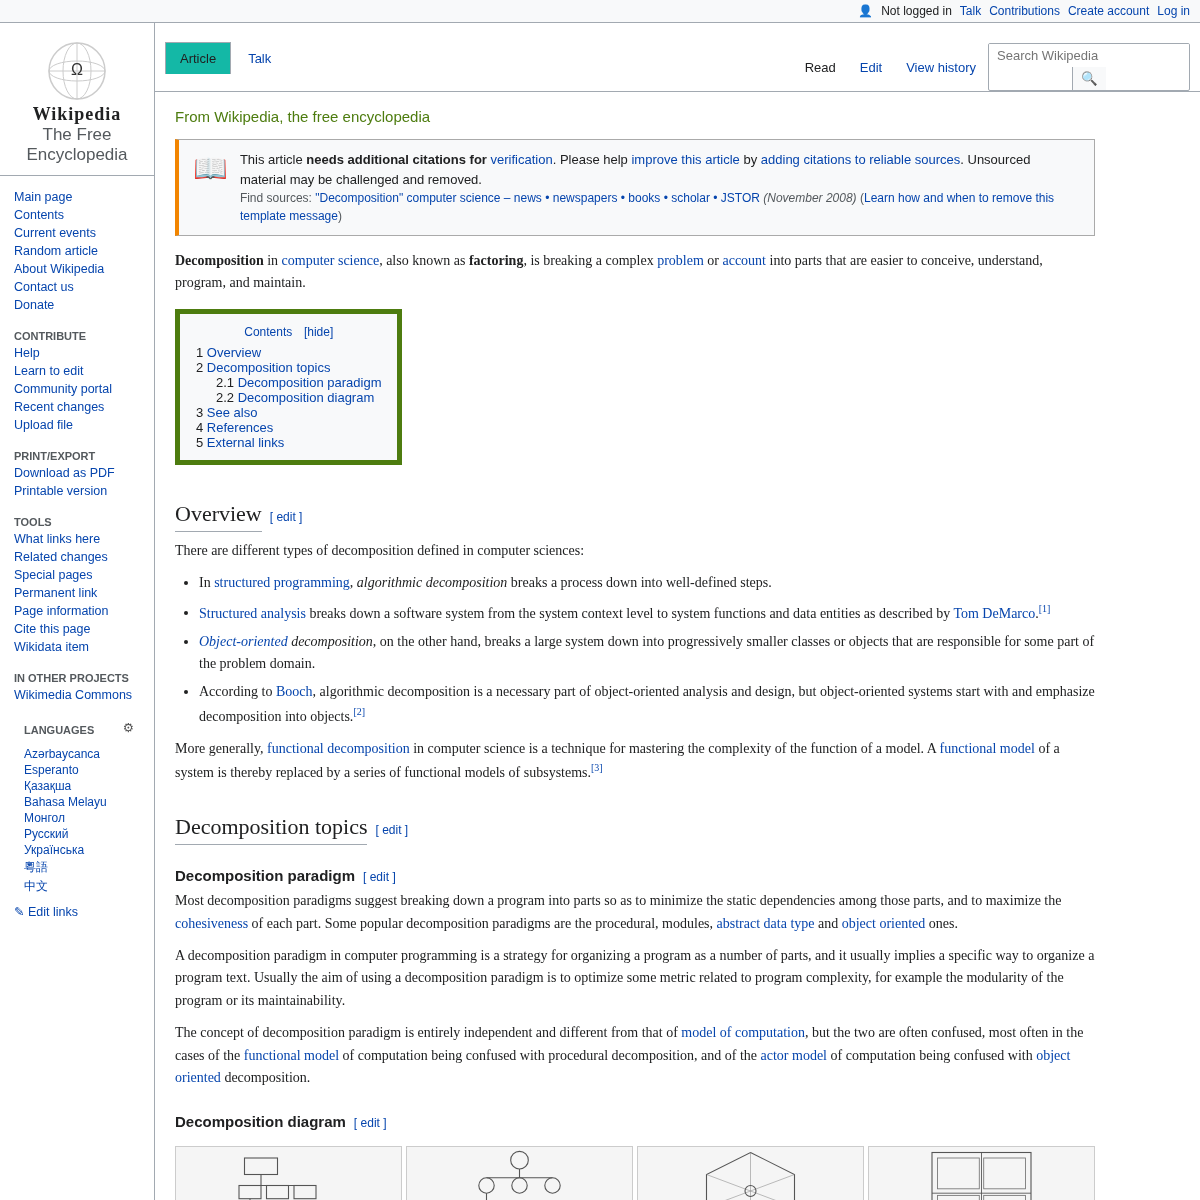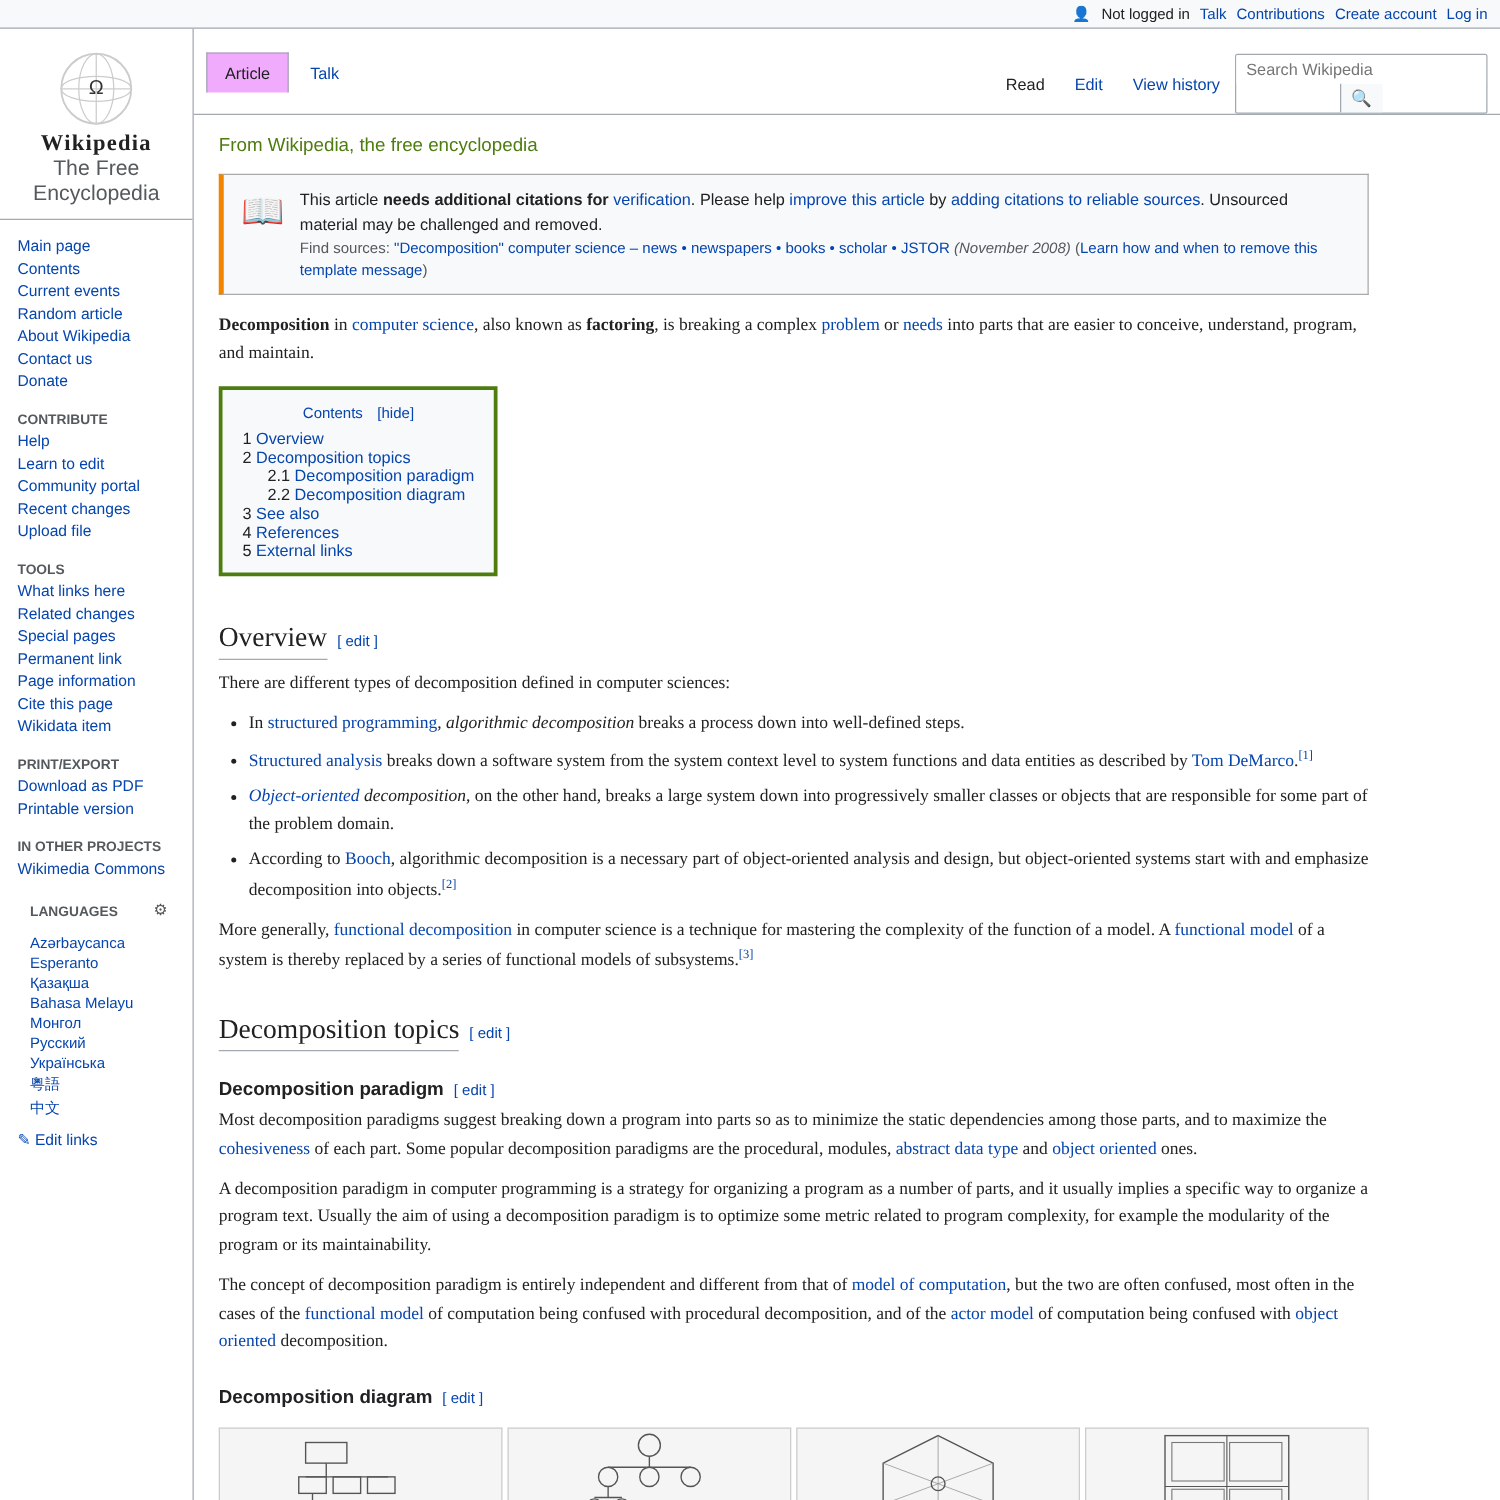--- a/index.html
+++ b/index.html
@@ -15,38 +15,38 @@
     .sidebar-section { padding: 4px 10px; }
     .sidebar-section-title { font-weight: bold; color: #54595d; font-size: 11px; text-transform: uppercase; margin: 8px 0 2px; padding-left: 4px; }
     .sidebar-item { padding: 2px 4px; }
     .sidebar-item a { color: #0645ad; }
     .lang-settings { display: flex; justify-content: space-between; align-items: center; padding: 4px 10px; }
     .lang-settings .gear { cursor: pointer; color: #555; }
     .content-area { flex: 1; padding: 0; }
     .tab-bar { display: flex; align-items: center; border-bottom: 1px solid #a2a9b1; padding: 0 10px; font-family: sans-serif; font-size: 13px; }
     .tab-bar .tabs { display: flex; gap: 0; }
     .tab { padding: 8px 14px; cursor: pointer; color: #0645ad; border: 1px solid transparent; border-bottom: none; margin-right: 2px; position: relative; top: 1px; }
-    .tab.active { background: #f0abfc; border-color: #a2a9b1; border-bottom-color: #fff; color: #202122; font-weight: normal; }
+    .tab.active { background: #14b8a6; border-color: #a2a9b1; border-bottom-color: #fff; color: #202122; font-weight: normal; }
     .tab-spacer { flex: 1; }
     .tab-actions { display: flex; gap: 0; align-items: center; margin-top: 20px; }
     .tab-action { padding: 8px 12px; color: #0645ad; cursor: pointer; font-size: 13px; }
     .tab-action.active { color: #202122; }
     .search-box { display: flex; align-items: center; border: 1px solid #a2a9b1; border-radius: 2px; overflow: hidden; flex-direction: column; }
     .search-box input { border: none; outline: none; padding: 4px 8px; font-size: 13px; width: 200px; }
     .search-box button { background: #f8f9fa; border: none; border-left: 1px solid #a2a9b1; padding: 4px 8px; cursor: pointer; }
     .article-content { padding: 16px 20px; max-width: 960px; }
     .article-title { font-family: 'Linux Libertine', Georgia, serif; font-size: 28px; font-weight: normal; border-bottom: 1px solid #a2a9b1; margin-bottom: 6px; padding-bottom: 4px; }
     .article-subtitle { font-size: 15px; color: #4d7c0f; margin-bottom: 14px; font-family: Liberation Sans, sans-serif; }
     .notice-box { border: 1px solid #aaa; border-left: 4px solid #f28500; background: #f8f9fa; padding: 10px 14px; margin-bottom: 14px; font-size: 13px; font-family: sans-serif; display: flex; gap: 12px; align-items: flex-start; }
     .notice-icon { font-size: 28px; color: #f28500; margin-top: 2px; }
     .notice-text { flex: 1; line-height: 1.5; }
     .notice-text .find { font-size: 12px; color: #54595d; }
     .notice-text .italic { font-style: italic; }
     .article-intro { font-size: 14px; line-height: 1.6; margin-bottom: 14px; }
-    .toc { border: 3px solid #4d7c0f; background: #f8f9fa; display: inline-block; padding: 10px 16px; margin-bottom: 16px; font-family: sans-serif; font-size: 13px; min-width: 220px; }
+    .toc { border: 5px solid #4d7c0f; background: #f8f9fa; display: inline-block; padding: 10px 16px; margin-bottom: 16px; font-family: sans-serif; font-size: 13px; min-width: 220px; }
     .toc-title { font-weight: bold; text-align: center; margin-bottom: 6px; }
     .toc-title span { font-weight: normal; color: #0645ad; cursor: pointer; font-size: 12px; }
     .toc a { color: #0645ad; }
     .toc .sub { margin-left: 20px; }
     h2 { font-family: 'Linux Libertine', Georgia, serif; font-size: 22px; font-weight: normal; border-bottom: 1px solid #a2a9b1; margin: 20px 0 8px; padding-bottom: 4px; }
     h3 { font-family: sans-serif; font-size: 15px; font-weight: bold; margin: 14px 0 6px; }
     .section-header { display: flex; align-items: baseline; gap: 8px; }
     .edit-link { font-size: 12px; font-family: sans-serif; color: #0645ad; font-weight: normal; }
     .edit-link a { color: #0645ad; }
     p { font-size: 14px; line-height: 1.6; margin-bottom: 10px; }
@@ -103,34 +103,34 @@
     <div class="sidebar-section">
       <div class="sidebar-section-title">Contribute</div>
       <div class="sidebar-item"><a href="#">Help</a></div>
       <div class="sidebar-item"><a href="#">Learn to edit</a></div>
       <div class="sidebar-item"><a href="#">Community portal</a></div>
       <div class="sidebar-item"><a href="#">Recent changes</a></div>
       <div class="sidebar-item"><a href="#">Upload file</a></div>
     </div>
 
     <div class="sidebar-section">
+      <div class="sidebar-section-title">Print/export</div>
+      <div class="sidebar-item"><a href="#">Download as PDF</a></div>
+      <div class="sidebar-item"><a href="#">Printable version</a></div>
+    </div>
+
+    <div class="sidebar-section">
       <div class="sidebar-section-title">Tools</div>
       <div class="sidebar-item"><a href="#">What links here</a></div>
       <div class="sidebar-item"><a href="#">Related changes</a></div>
       <div class="sidebar-item"><a href="#">Special pages</a></div>
       <div class="sidebar-item"><a href="#">Permanent link</a></div>
       <div class="sidebar-item"><a href="#">Page information</a></div>
       <div class="sidebar-item"><a href="#">Cite this page</a></div>
       <div class="sidebar-item"><a href="#">Wikidata item</a></div>
-    </div>
-
-    <div class="sidebar-section">
-      <div class="sidebar-section-title">Print/export</div>
-      <div class="sidebar-item"><a href="#">Download as PDF</a></div>
-      <div class="sidebar-item"><a href="#">Printable version</a></div>
     </div>
 
     <div class="sidebar-section">
       <div class="sidebar-section-title">In other projects</div>
       <div class="sidebar-item"><a href="#">Wikimedia Commons</a></div>
     </div>
 
     <div class="sidebar-section">
       <div class="lang-settings">
         <span class="sidebar-section-title">Languages</span>
@@ -181,21 +181,21 @@
         <div class="notice-text">
           <span>This article </span><b>needs additional citations for </b><a href="#">verification</a><span>. Please help </span><a href="#">improve this article</a><span> by </span><a href="#">adding citations to reliable sources</a><span>. Unsourced material may be challenged and removed.</span>
           <div class="find">
             Find sources: <a href="#">"Decomposition" computer science – news • newspapers • books • scholar • JSTOR</a> <span class="italic">(November 2008)</span> (<a href="#">Learn how and when to remove this template message</a>)
           </div>
         </div>
       </div>
 
       
       <p class="article-intro">
-        <b>Decomposition</b> in <a href="#">computer science</a>, also known as <b>factoring</b>, is breaking a complex <a href="#">problem</a> or <a href="#">needs</a> into parts that are easier to conceive, understand, program, and maintain.
+        <b>Decomposition</b> in <a href="#">computer science</a>, also known as <b>factoring</b>, is breaking a complex <a href="#">problem</a> or <a href="#">account</a> into parts that are easier to conceive, understand, program, and maintain.
       </p>
 
       
       <div class="toc">
         <div class="toc-title">
           <span>Contents</span>
           <span style="margin-left:8px; font-size:12px; color:#0645ad; cursor:pointer;">[hide]</span>
         </div>
         <div>
           <div>1 <a href="#">Overview</a></div>

